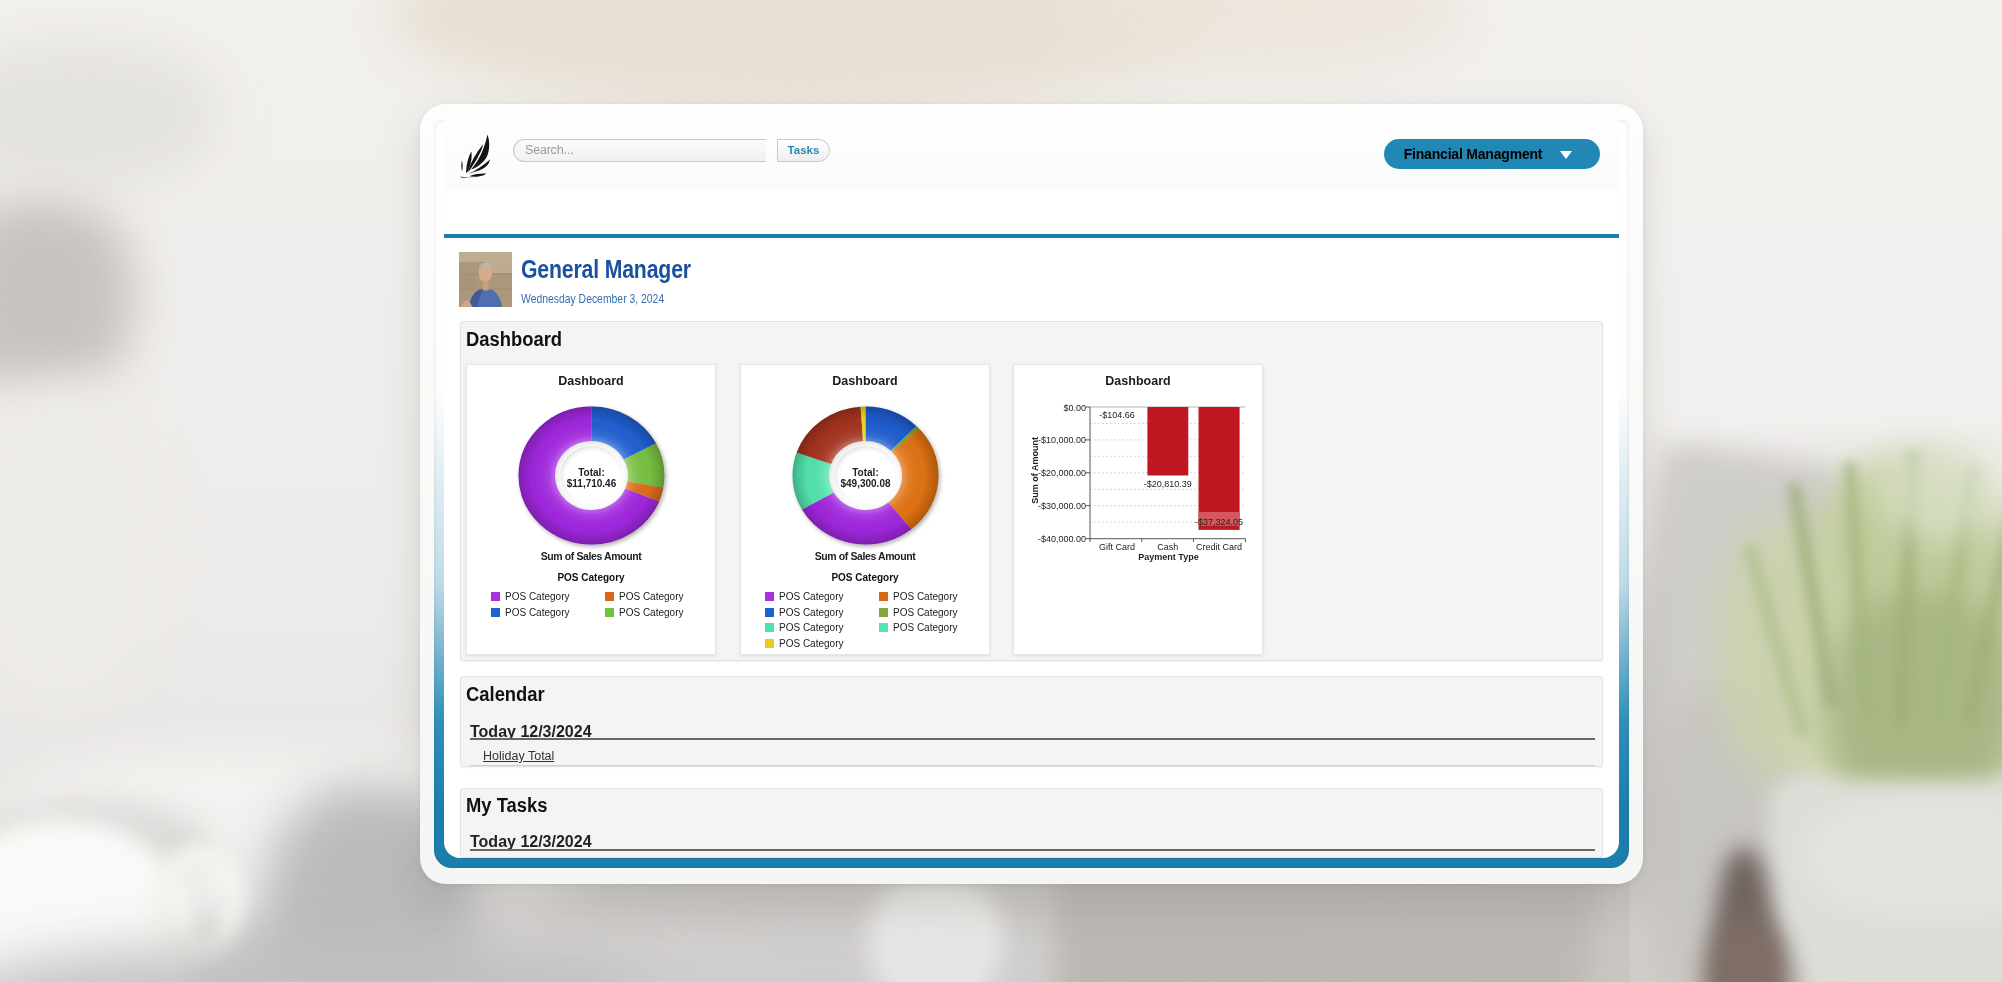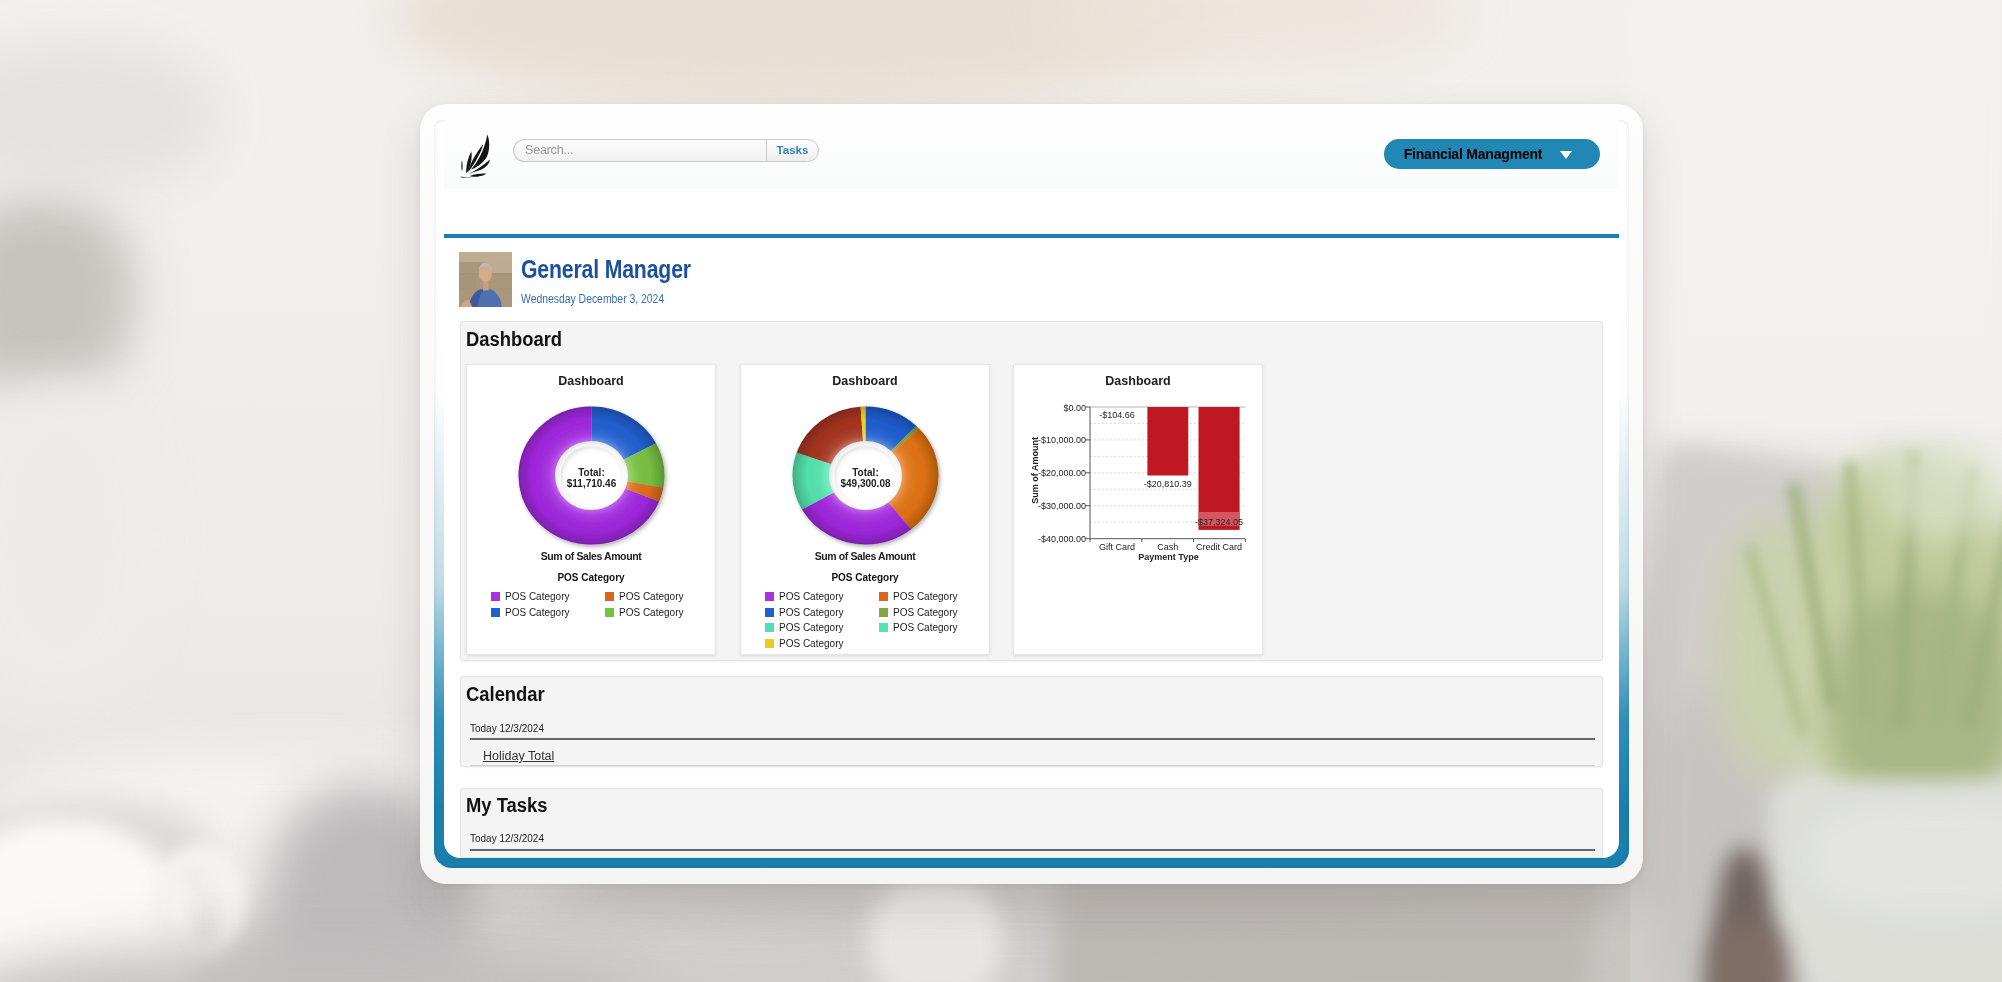--- a/index.html
+++ b/index.html
@@ -6,21 +6,21 @@
 html,body { width:2002px; height:982px; overflow:hidden; font-family:"Liberation Sans", sans-serif; }
 body { position:relative; background:#efedea; }
 .blob { position:absolute; filter:blur(22px); }
 
 .tablet { position:absolute; left:420px; top:104px; width:1223px; height:780px; background:linear-gradient(180deg,#fdfdfd,#f5f5f4); border-radius:26px; box-shadow:0 2px 6px rgba(0,0,0,.07), 0 18px 40px rgba(95,90,85,.18); }
 .viewport { position:absolute; left:14px; top:16px; width:1195px; height:748px; border-radius:8px 8px 18px 18px; background:linear-gradient(180deg,#ffffff 0%,#fefefe 36%,#bedbe7 62%,#3190ba 80%,#1b7fae 92%); box-shadow:inset 0 0 4px rgba(0,0,0,.12); }
 .page { position:absolute; left:10px; top:0; width:1175px; height:738px; background:#ffffff; border-radius:4px 4px 16px 16px; }
 
 .hdr { position:absolute; left:0; top:0; width:100%; height:69px; background:linear-gradient(180deg,#fefefe,#fafbfb); border-radius:4px 4px 0 0; }
 .logo { position:absolute; left:12px; top:10px; }
-.searchwrap { position:absolute; left:69px; top:19px; height:23px; display:flex; }
+.searchwrap { position:absolute; left:69px; top:19px; height:23px; display:flex;gap:11px; }
 .searchbox { width:253px; height:23px; border:1px solid #c9c9c9; border-right:none; border-radius:12px 0 0 12px; background:linear-gradient(180deg,#fbfbfb,#f1f1f1); color:#9a9a9a; font-size:12.5px; line-height:21px; padding-left:11px; letter-spacing:-.2px; }
 .searchbtn { width:53px; height:23px; border:1px solid #c9c9c9; border-radius:0 12px 12px 0; background:linear-gradient(180deg,#ffffff,#eeeeee); color:#2e86b8; font-weight:bold; font-size:11.5px; line-height:21px; text-align:center; }
 .fmbtn { position:absolute; left:940px; top:19px; width:216px; height:30px; border-radius:15px; background:#2187b5; color:#000000; font-weight:bold; font-size:14px; line-height:30px; text-align:center; padding-right:38px; letter-spacing:-.2px; }
 .fmbtn .tri { position:absolute; right:28px; top:12px; width:0; height:0; border-left:6px solid transparent; border-right:6px solid transparent; border-top:8px solid #fff; }
 
 .nav { position:absolute; left:0; top:69px; width:1175px; height:45px; background:#d8eaf0; border-radius:10px 10px 0 0; }
 .nav .tab { position:absolute; font-weight:bold; font-size:14px; color:#3b3b3b; top:17px; white-space:nowrap; letter-spacing:-.25px; transform:scaleX(.95); transform-origin:left top; }
 .hometab { position:absolute; left:11px; top:9px; width:52px; height:36px; border-radius:8px 8px 0 0; background:linear-gradient(180deg,#66c5e6,#2089b6); color:#fff; font-weight:bold; font-size:14px; text-align:center; line-height:34px; box-shadow:inset 0 1px 0 rgba(255,255,255,.4); }
 .navline { position:absolute; left:0; top:114px; width:1175px; height:4px; background:#1b7fae; }
 
@@ -29,21 +29,21 @@
 .gmdate { position:absolute; left:77px; top:171px; font-size:13px; color:#366fb3; transform:scaleX(.80); transform-origin:left top; }
 
 .panel { position:absolute; left:16px; width:1143px; background:#f4f4f4; border:1px solid #e2e2e2; border-radius:3px; box-shadow:0 1px 2px rgba(0,0,0,.05); }
 .panel h2 { font-size:20px; font-weight:bold; color:#111; transform:scaleX(.92); transform-origin:left top; }
 .dashpanel { top:201px; height:340px; }
 .dashpanel h2 { position:absolute; left:5px; top:6px; }
 .calpanel { top:556px; height:91px; }
 .calpanel h2 { position:absolute; left:5px; top:6px; }
 .taskpanel { top:668px; height:70px; }
 .taskpanel h2 { position:absolute; left:5px; top:5px; }
-.today { position:absolute; left:9px; font-size:10px; font-weight:normal; color:#222; }
+.today { position:absolute; left:9px; font-size:16px; font-weight:bold; color:#222; }
 .hr-dark { position:absolute; left:9px; width:1125px; height:0; border-top:2px solid #666; }
 .hr-lite { position:absolute; left:9px; width:1125px; height:0; border-top:1px solid #cfcfcf; }
 .evt { position:absolute; left:22px; font-size:12.5px; color:#333; text-decoration:underline; }
 
 .card { position:absolute; top:42px; width:250px; height:291px; background:#fff; border:1px solid #e6e6e6; box-shadow:0 1px 3px rgba(0,0,0,.10); }
 .card .ctitle { position:absolute; top:9px; width:100%; text-align:center; font-size:12.5px; font-weight:bold; color:#1c1c1c; }
 .card1 { left:5px; } .card2 { left:279px; } .card3 { left:552px; }
 .sales { position:absolute; top:185px; width:100%; text-align:center; font-size:10.5px; font-weight:bold; color:#222; letter-spacing:-.4px; }
 .poscat { position:absolute; top:207px; width:100%; text-align:center; font-size:10px; font-weight:bold; color:#111; }
 .leg { position:absolute; left:24px; top:226px; }

